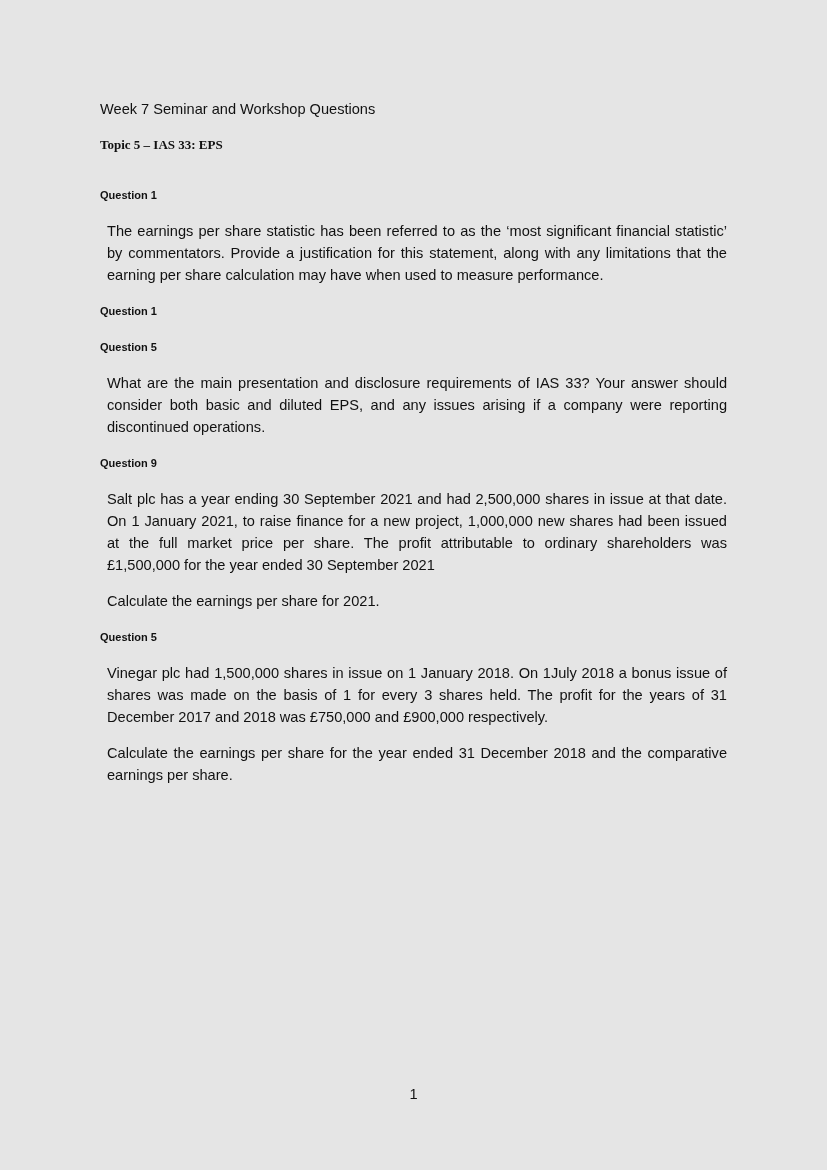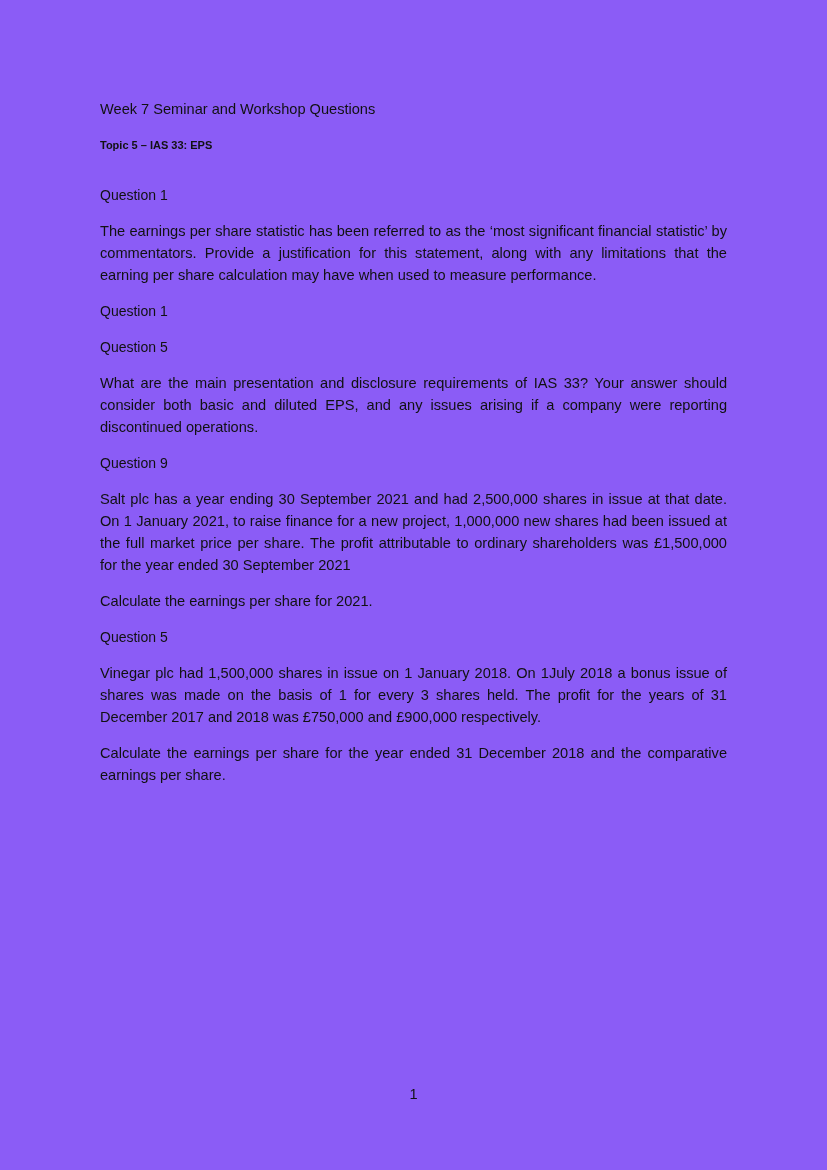--- a/index.html
+++ b/index.html
@@ -14,51 +14,52 @@
     font-family: "Liberation Sans", "DejaVu Sans", sans-serif;
     color: #111111;
     overflow: hidden;
   }
   .doc-page {
     position: absolute;
     top: 0;
     left: 0;
     width: 827px;
     height: 1170px;
-    background: #8b5cf6;
+    background: #e5e5e5;
   }
   .doc-content {
     position: absolute;
     top: 98px;
     left: 100px;
     width: 627px;
     font-size: 14.6px;
     line-height: 22px;
   }
   .doc-header-line {
     margin: 0 0 14px 0;
     font-weight: normal;
   }
   .doc-topic {
     margin: 0 0 14px 0;
     font-weight: bold;
-    font-size: 11px;
+    font-size: 13px;
     line-height: 22px;
+    font-family: Liberation Serif, serif;
   }
   .q-heading {
     margin: 0 0 14px 0;
-    font-weight: normal;
-    font-size: 14px;
+    font-weight: bold;
+    font-size: 11px;
     line-height: 22px;
   }
   .q-heading.first {
     margin-top: 28px;
   }
   .body-para {
-    margin: 0 0 14px 0;
+    margin: 0 0 14px 7px;
     text-align: justify;
   }
   .page-footer {
     position: absolute;
     top: 1083px;
     left: 0;
     width: 827px;
     text-align: center;
     font-size: 14.6px;
     line-height: 22px;

